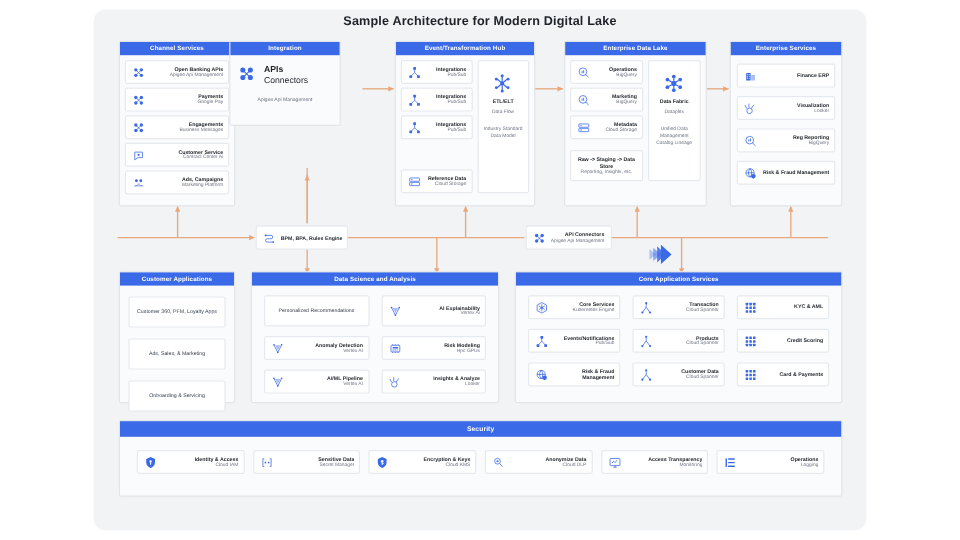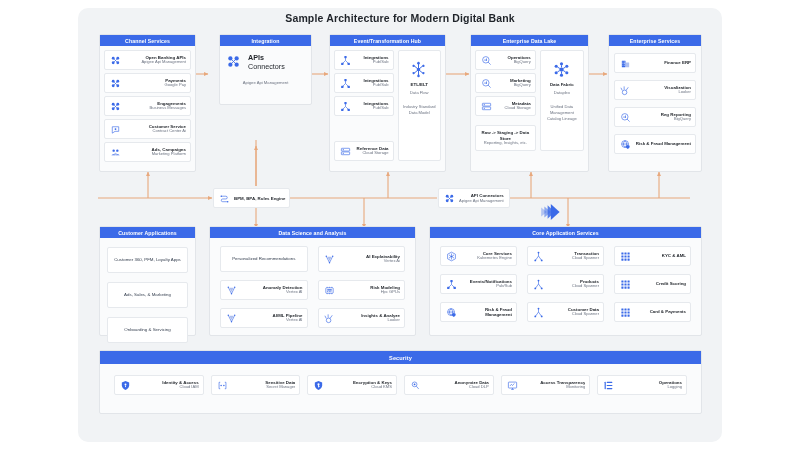--- a/index.html
+++ b/index.html
@@ -100,21 +100,21 @@
   .bs { stroke: #3b6ae8; fill: none; stroke-width: 1.4; }
   .bl { fill: #aebfef; }
 </style>
 </head>
 <body>
 
 <div id="canvas">
 
   <div id="board"></div>
 
-  <div id="title">Sample Architecture for Modern Digital Bank</div>
+  <div id="title">Sample Architecture for Modern Digital Lake</div>
 
   <svg id="wires">
     <defs>
       <marker id="ah" viewBox="0 0 8 8" refX="6.5" refY="4" markerWidth="5" markerHeight="5" orient="auto">
         <path d="M0,0.8 L7,4 L0,7.2 z" fill="#e8a87c"></path>
       </marker>
     </defs>
     <g stroke="#e8a87c" stroke-width="1.1" fill="none">
 
       <path d="M178,74 L208,74" marker-end="url(#ah)"></path>
@@ -220,21 +220,21 @@
             </svg>
         </span>
         <span class="tx">
           <span class="t1">Ads, Campaigns</span>
           <span class="t2">Marketing Platform</span>
         </span>
       </div>
     </div>
   </div>
 
-  <div class="group" style="left:219px; top:34px; width:93px; height:71px;">
+  <div class="group" style="left:191px; top:34px; width:93px; height:71px;">
     <div class="ghead">Integration</div>
     <div style="padding:7px 6px; display:flex; flex-direction:column; gap:9px;">
       <div style="display:flex; align-items:center; gap:6px;">
         <span class="ic" style="width:16px;height:16px;">
           <svg width="15" height="15" viewBox="0 0 24 24">
               <circle class="b" cx="7" cy="7" r="3.4"></circle>
               <circle class="b" cx="17" cy="7" r="3.4"></circle>
               <circle class="b" cx="7" cy="17" r="3.4"></circle>
               <circle class="b" cx="17" cy="17" r="3.4"></circle>
               <path class="bs" d="M7 7 L17 17 M17 7 L7 17" stroke-width="1.3"></path>

